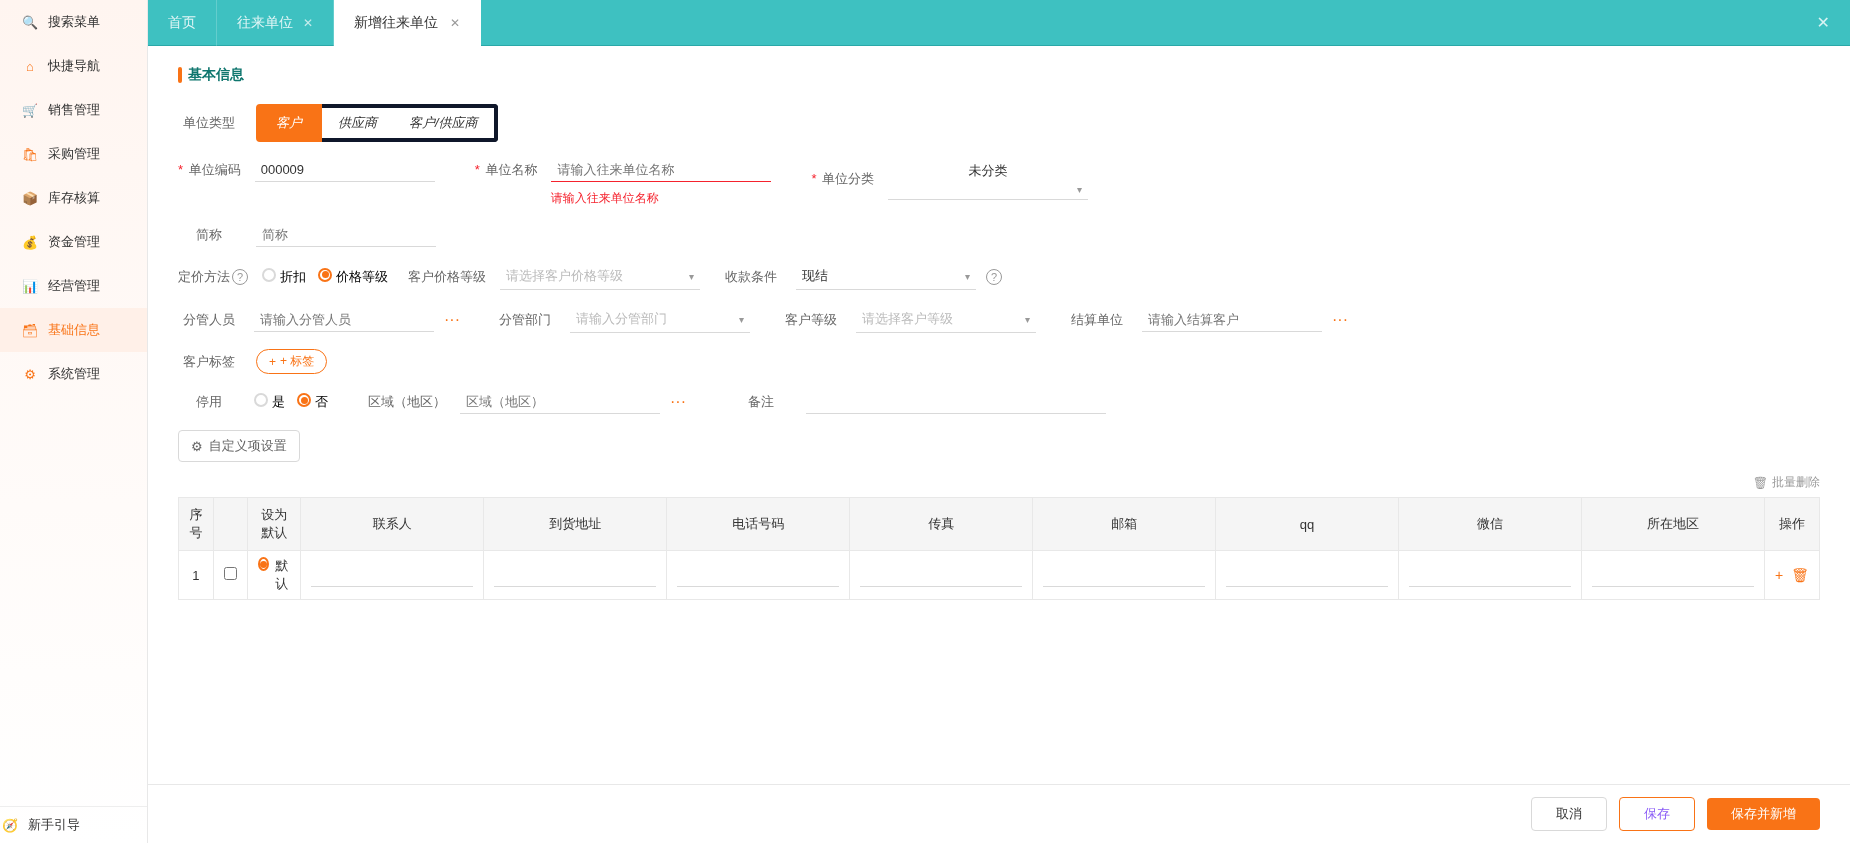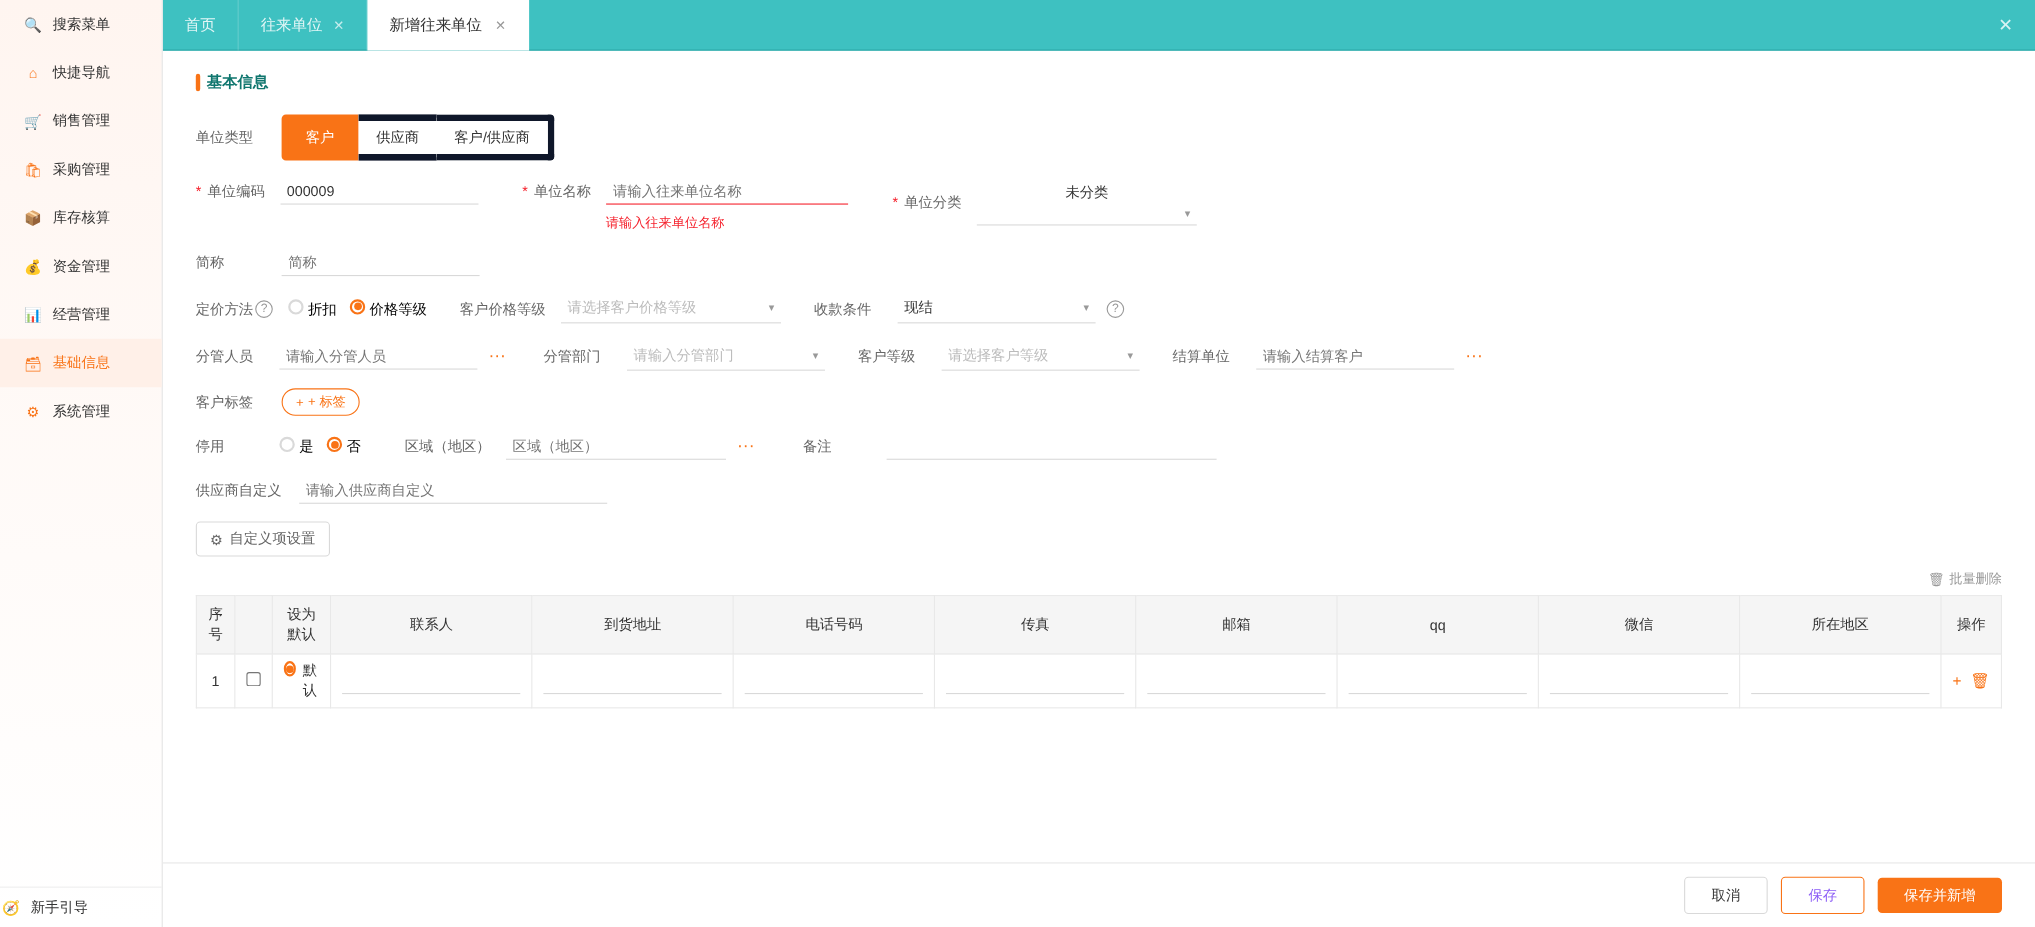--- a/index.html
+++ b/index.html
@@ -100,21 +100,21 @@
       display: flex;
       align-items: center;
       margin-bottom: 16px;
       flex-wrap: wrap;
       gap: 8px;
     }
     .form-label {
       color: #666;
       white-space: nowrap;
       min-width: 70px;
-      text-align: left;
+      text-align: center;
       padding-right: 8px;
     }
     .required-star { color: #f5222d; margin-right: 2px; }
 
     
     .form-input {
       border: none;
       border-bottom: 1px solid #d9d9d9;
       padding: 4px 6px;
       font-size: 13px;
@@ -122,25 +122,26 @@
       color: #333;
       background: transparent;
       min-width: 160px;
     }
     .form-input.error { border-bottom-color: #f5222d; }
     .error-msg { color: #f5222d; font-size: 12px; display: block; margin-top: 2px; }
 
     
     .btn-type {
       padding: 6px 16px;
-      border: 6px solid #0f172a;
-      background: #fff;
-      cursor: pointer;
-      font-size: 13px;
-      color: #333;
+      border: 4px solid #0f172a;
+      background: #fff;
+      cursor: pointer;
+      font-size: 13px;
+      color: #333;
+      font-style: italic;
     }
     .btn-type.active {
       background: #f97316;
       color: #fff;
       border-color: #f97316;
     }
     .btn-type:first-child { border-radius: 4px 0 0 4px; }
     .btn-type:last-child { border-radius: 0 4px 4px 0; }
     .btn-type:not(:first-child):not(:last-child) { border-left: none; border-right: none; }
 
@@ -412,21 +413,21 @@
           <span class="select-arrow">▾</span>
         </div>
       </div>
     </div>
 
     <div class="form-row">
       <span class="form-label">简称</span>
       <input class="form-input" style="width: 180px;" placeholder="简称">
     </div>
 
-    <div class="form-row" style="gap:30px;">
+    <div class="form-row" style="gap:20px;">
       <div class="form-field">
         <span class="form-label" style="display:flex; align-items:center; gap:2px;">
           <span>定价方法</span>
           <span class="help-icon">?</span>
         </span>
         <div class="radio-group">
           <div class="radio-item">
             <div class="radio-circle"></div>
             <span>折扣</span>
           </div>
@@ -513,24 +514,20 @@
         <input class="form-input" style="width: 200px;" placeholder="区域（地区）">
         <span class="dots-btn">···</span>
       </div>
 
       <div class="form-field">
         <span class="form-label">备注</span>
         <input class="form-input" style="width: 300px;">
       </div>
     </div>
 
-    <div class="form-row">
-      <span class="form-label">供应商自定义</span>
-      <input class="form-input" style="width: 280px;" placeholder="请输入供应商自定义">
-    </div>
 
     <div style="margin-bottom:8px;">
       <button class="custom-settings-btn">
         <span>⚙</span>
         <span>自定义项设置</span>
       </button>
     </div>
 
     <div class="batch-delete">
       <span>🗑</span>

